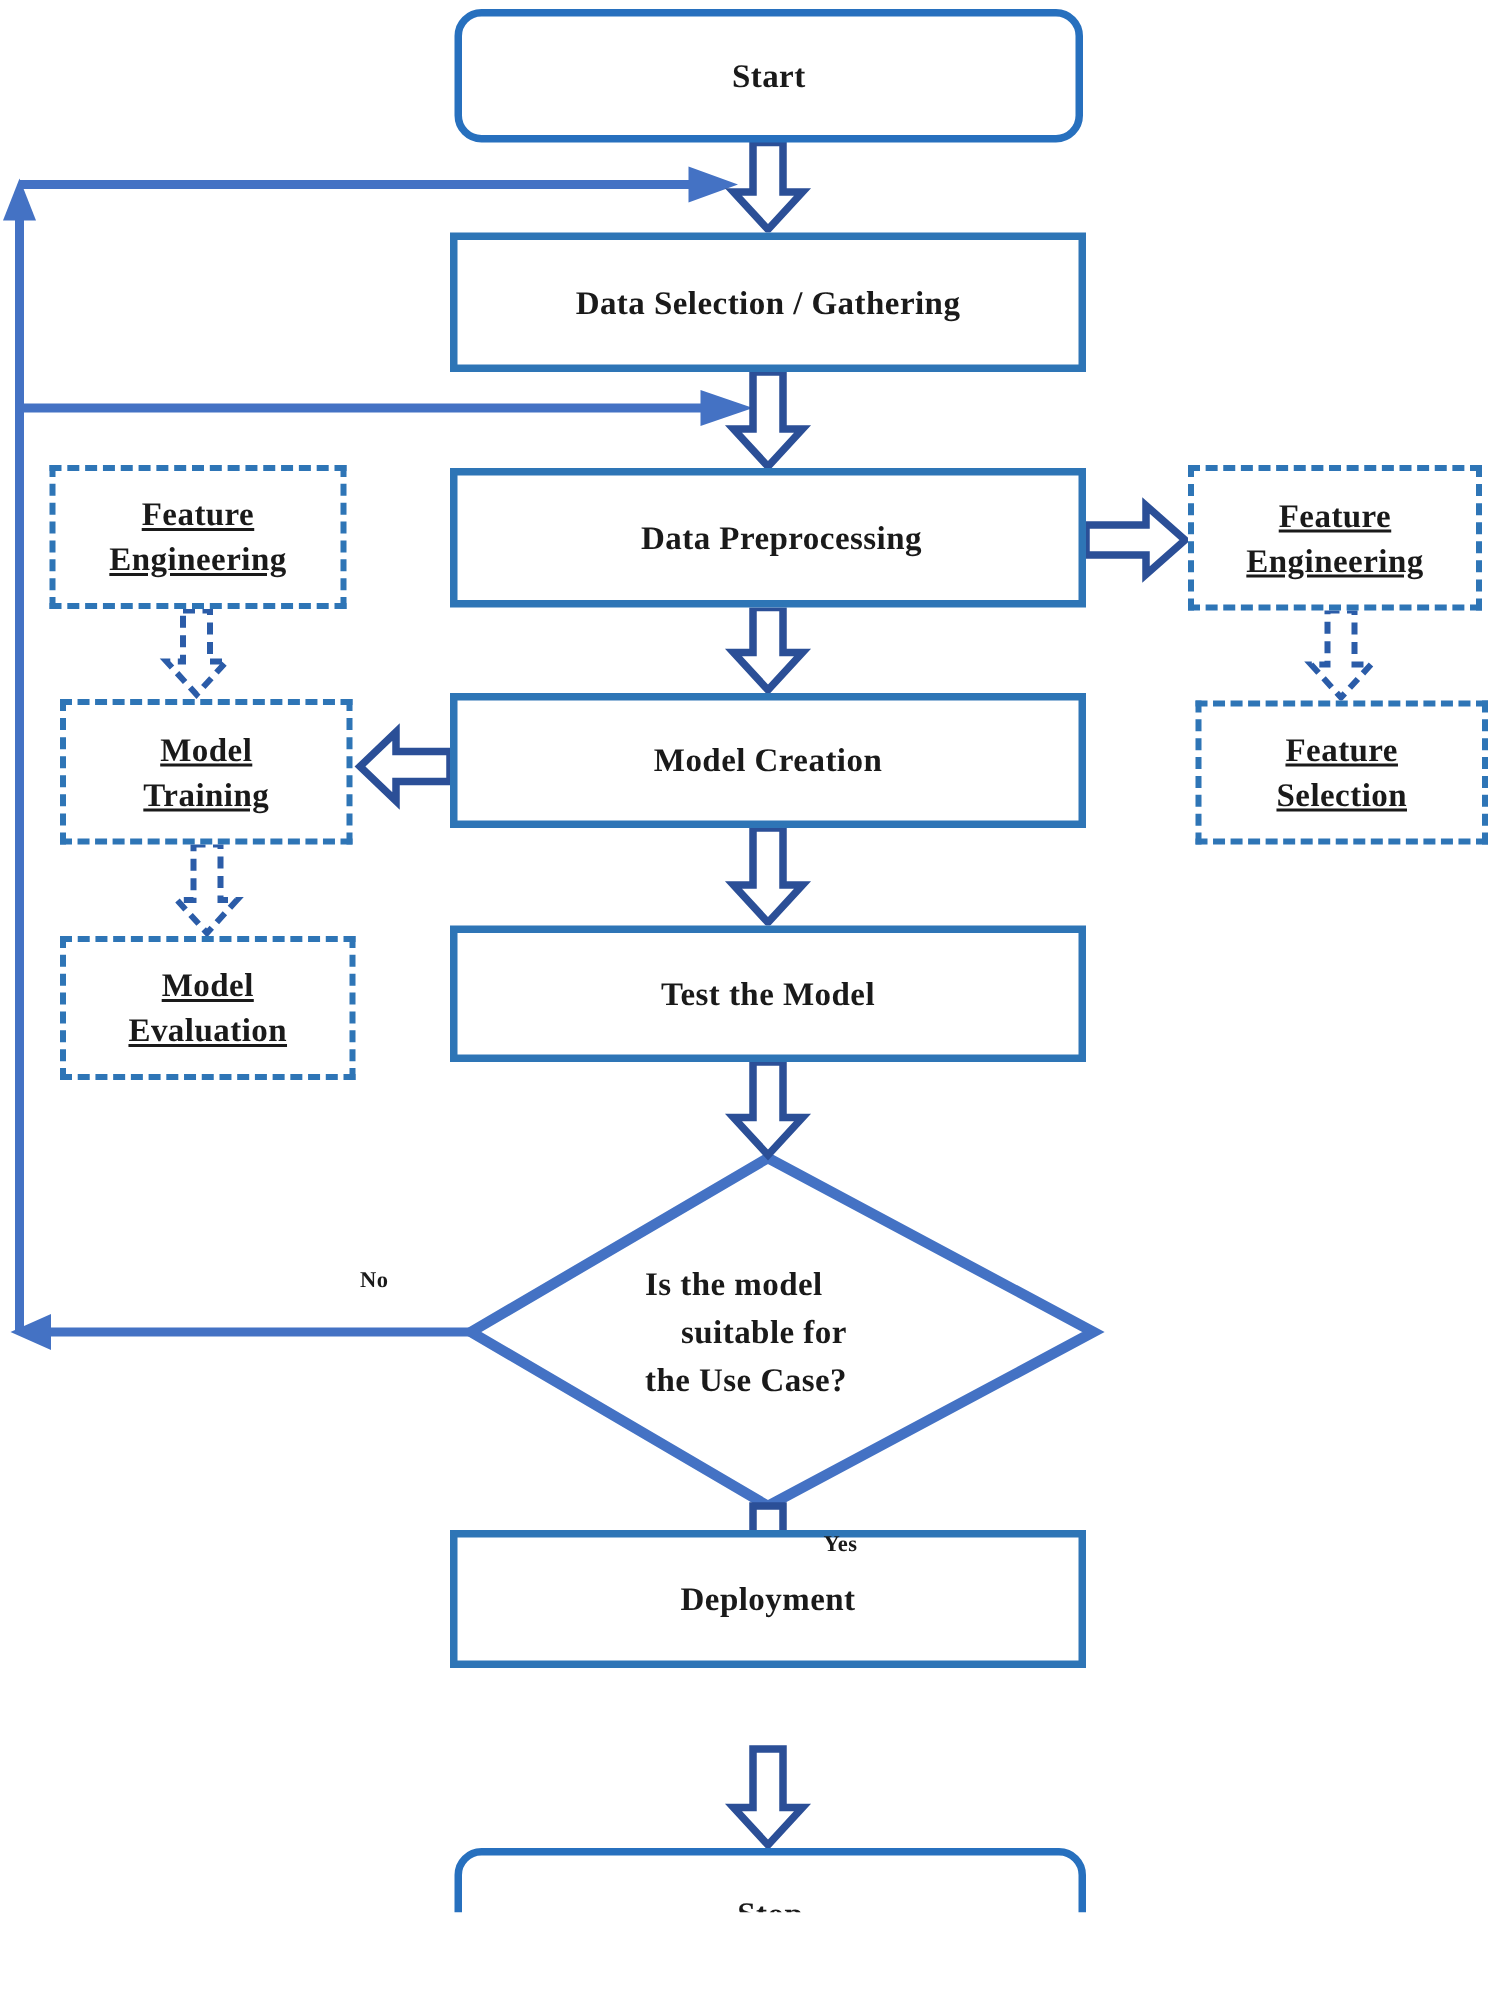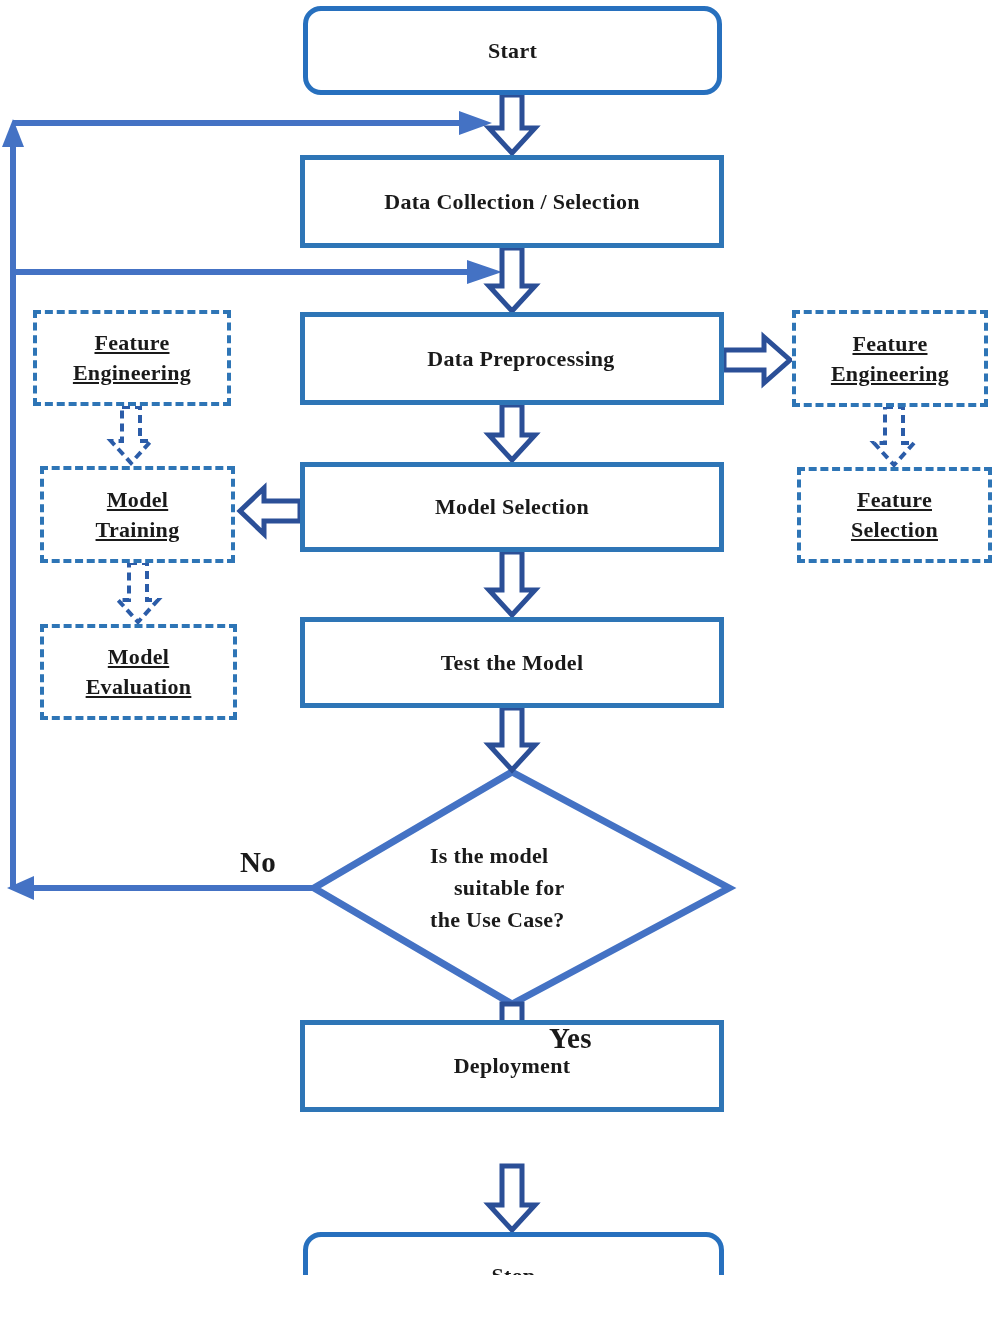--- a/index.html
+++ b/index.html
@@ -28,21 +28,21 @@
   .rounded{border:5px solid #2770be;border-radius:18px;}
   .dashed{border:4px dashed #2e75b6;}
   .multiline span{display:block;text-decoration:underline;}
   .decision-text{
     position:absolute;left:430px;top:840px;width:210px;
     font-weight:bold;font-size:22px;line-height:32px;
     text-align:left;z-index:2;letter-spacing:0.3px;
   }
   .edge-label{
     position:absolute;z-index:2;
-    font-weight:bold;font-size:29px;letter-spacing:0.3px;
+    font-weight:bold;font-size:15px;letter-spacing:0.3px;
   }
   .label-no{left:240px;top:846px;}
   .label-yes{left:549px;top:1022px;}
 </style>
 </head>
 <body>
 
 <div class="canvas">
 
   <svg class="layer" width="1000" height="1329" viewBox="0 0 1000 1329" xmlns="http://www.w3.org/2000/svg">
@@ -72,29 +72,29 @@
     <path d="M122,407 L140,407 L140,441 L151,441 L131,463 L111,441 L122,441 Z" fill="#ffffff" stroke="#2B5CA8" stroke-width="4" stroke-dasharray="8 5"></path>
     <path d="M129,563 L147,563 L147,600 L158,600 L138,622 L118,600 L129,600 Z" fill="#ffffff" stroke="#2B5CA8" stroke-width="4" stroke-dasharray="8 5"></path>
     <path d="M885,407 L903,407 L903,443 L914,443 L894,465 L874,443 L885,443 Z" fill="#ffffff" stroke="#2B5CA8" stroke-width="4" stroke-dasharray="8 5"></path>
   </svg>
 
   <div class="node rounded" style="left:303px;top:6px;width:419px;height:89px;">
     <span>Start</span>
   </div>
 
   <div class="node proc" style="left:300px;top:155px;width:424px;height:93px;">
-    <span>Data Collection / Selection</span>
+    <span>Data Selection / Gathering</span>
   </div>
 
   <div class="node proc" style="left:300px;top:312px;width:424px;height:93px;padding-left:18px;">
     <span>Data Preprocessing</span>
   </div>
 
   <div class="node proc" style="left:300px;top:462px;width:424px;height:90px;">
-    <span>Model Selection</span>
+    <span>Model Creation</span>
   </div>
 
   <div class="node proc" style="left:300px;top:617px;width:424px;height:91px;">
     <span>Test the Model</span>
   </div>
 
   <div class="node proc" style="left:300px;top:1020px;width:424px;height:92px;">
     <span>Deployment</span>
   </div>
 

